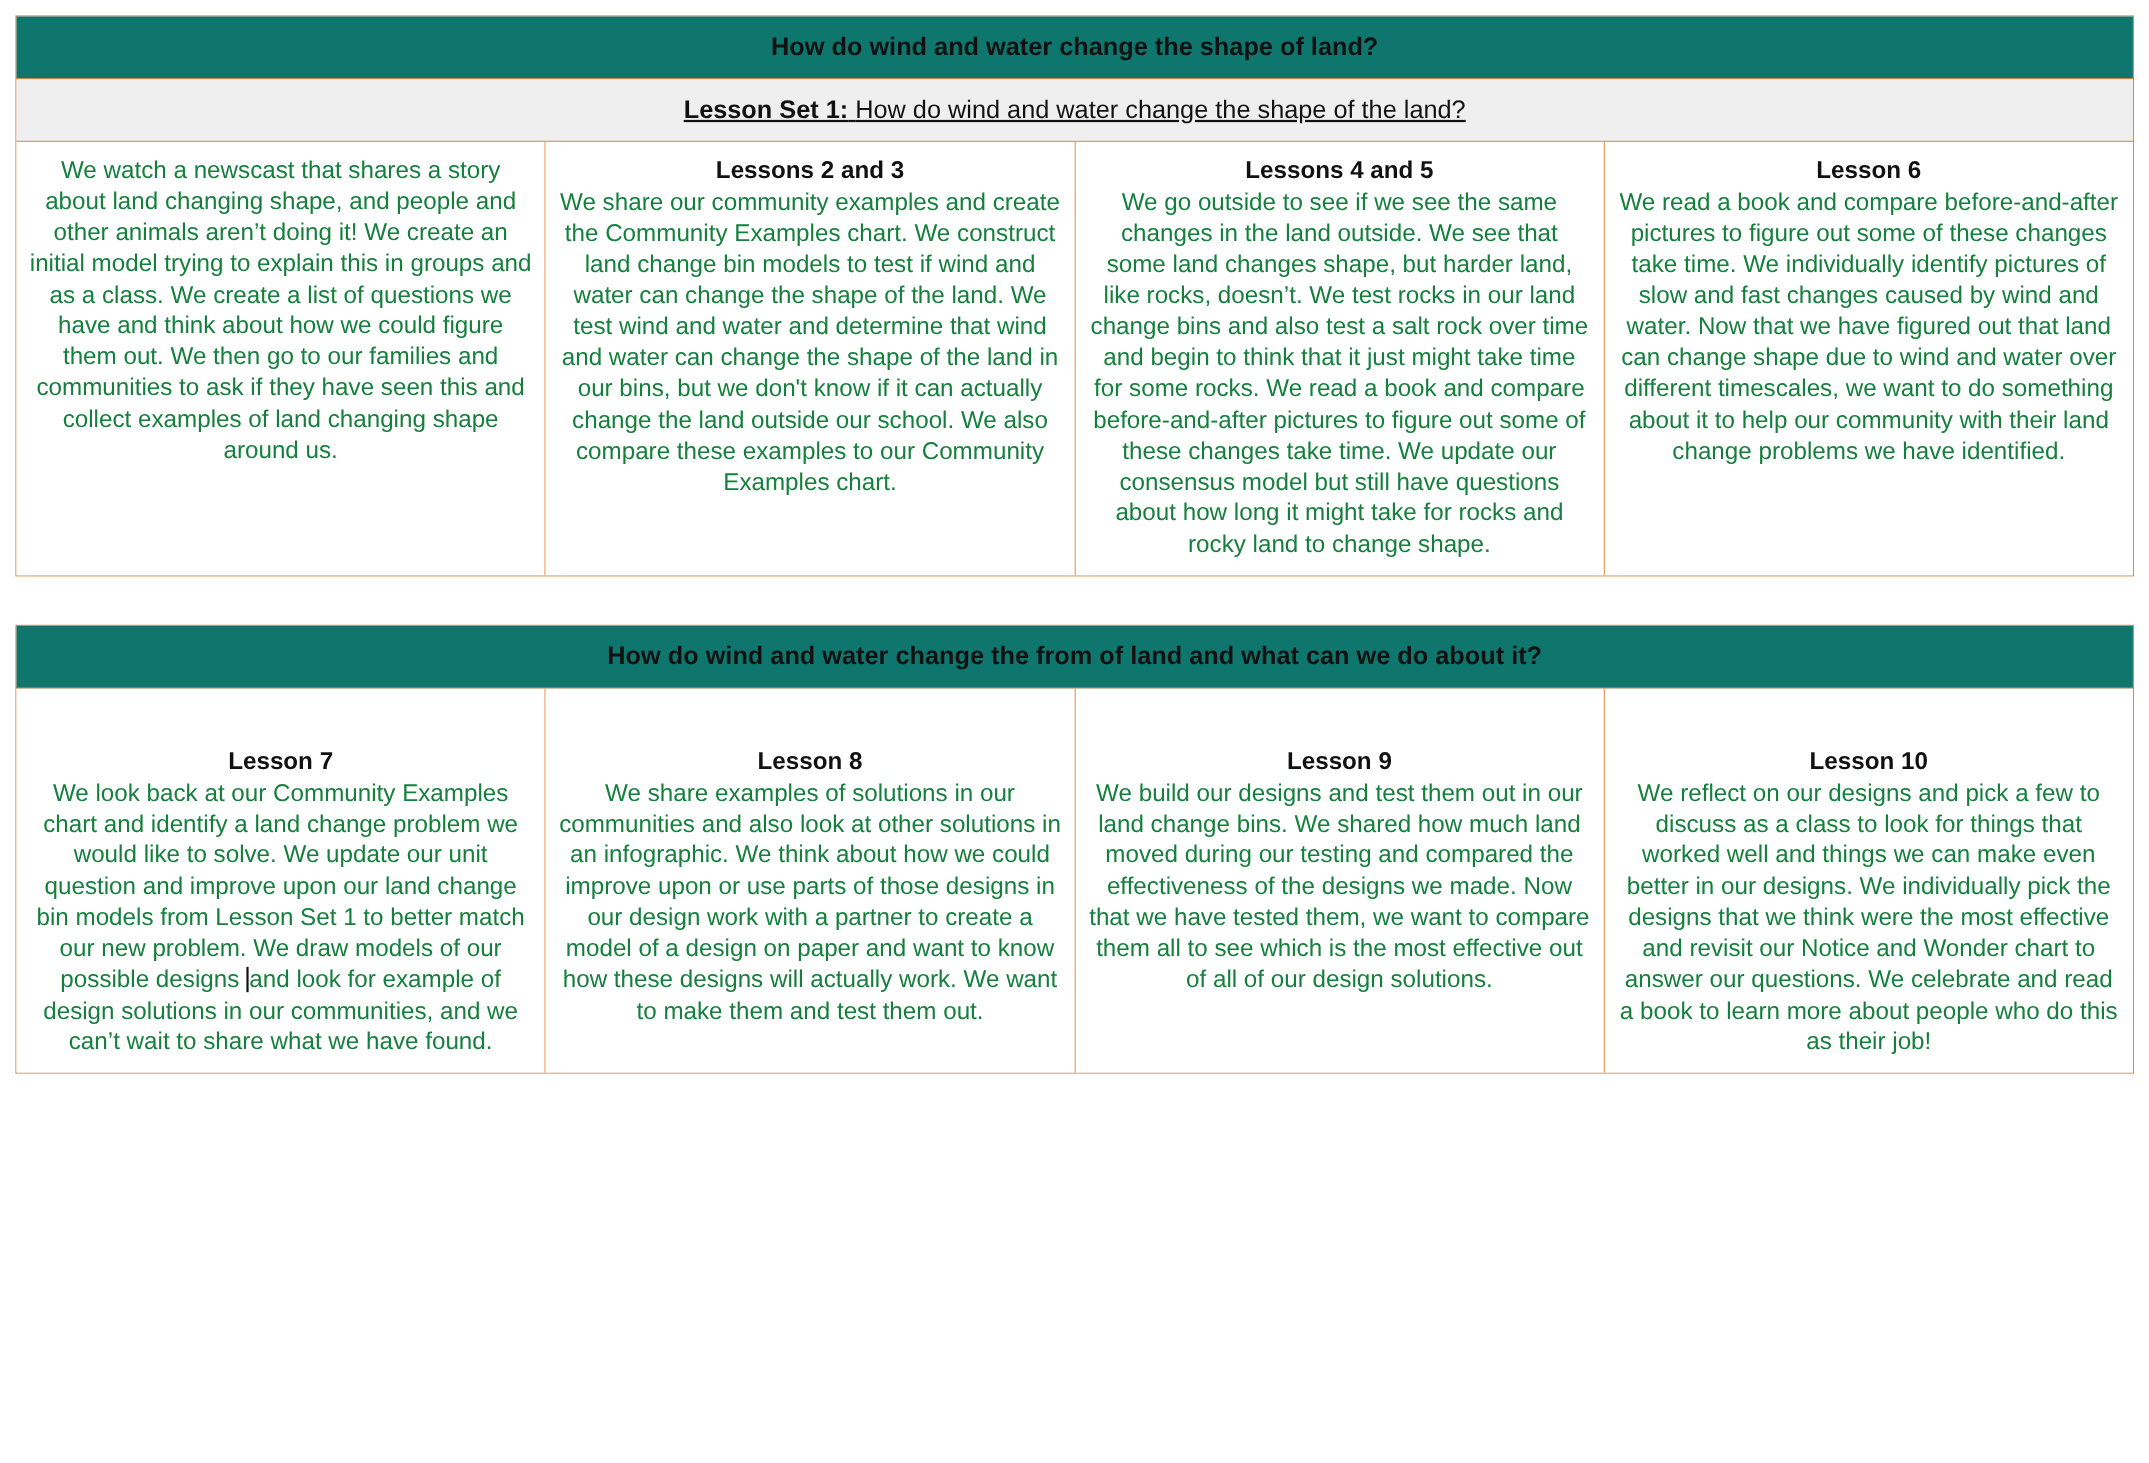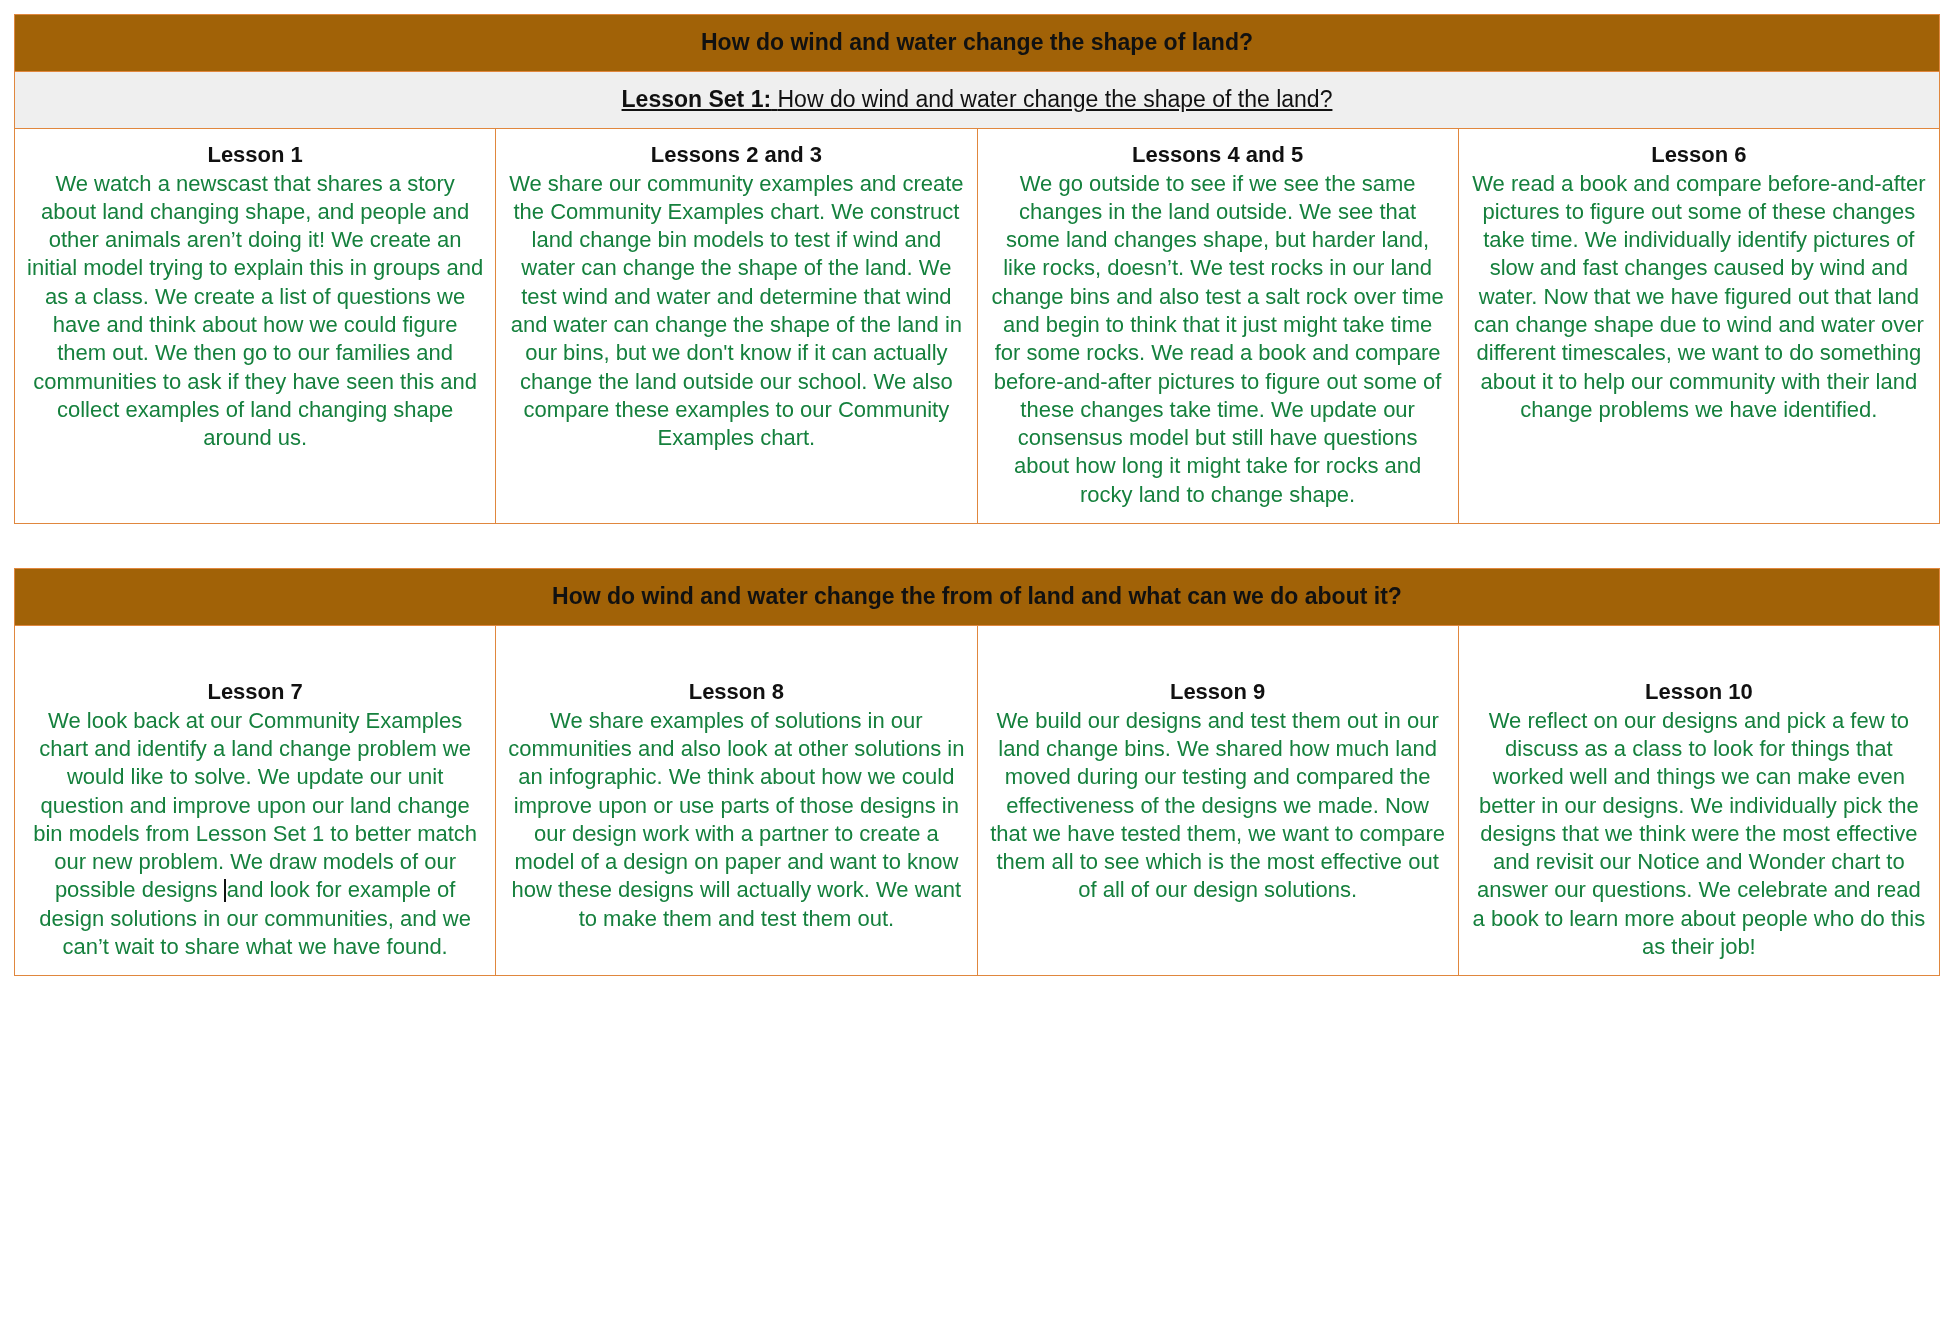--- a/index.html
+++ b/index.html
@@ -26,21 +26,21 @@
   
   .storyline {
     width: 1926px;
     border: 1px solid #E0873E;
     border-collapse: collapse;
     background: #ffffff;
     box-sizing: border-box;
   }
 
   .band-question {
-    background: #a16207;
+    background: #0f766e;
     color: #111111;
     text-align: center;
     font-weight: bold;
     font-size: 23px;
     line-height: 1.25;
     padding: 13px 10px 14px 10px;
     border-bottom: 1px solid #E0873E;
     box-sizing: border-box;
   }
 
@@ -111,21 +111,20 @@
 
     <div class="band-question">How do wind and water change the shape of land?</div>
 
     <div class="band-lessonset">
       <span class="ls-label">Lesson Set 1:</span><span> </span><span>How do wind and water change the shape of the land?</span>
     </div>
 
     <div class="cols">
 
       <div class="col">
-        <div class="col-title">Lesson 1</div>
         <div class="col-body">We watch a newscast that shares a story about land changing shape, and people and other animals aren’t doing it! We create an initial model trying to explain this in groups and as a class. We create a list of questions we have and think about how we could figure them out. We then go to our families and communities to ask if they have seen this and collect examples of land changing shape around us.</div>
       </div>
 
       <div class="col">
         <div class="col-title">Lessons 2 and 3</div>
         <div class="col-body">We share our community examples and create the Community Examples chart. We construct land change bin models to test if wind and water can change the shape of the land. We test wind and water and determine that wind and water can change the shape of the land in our bins, but we don't know if it can actually change the land outside our school. We also compare these examples to our Community Examples chart.</div>
       </div>
 
       <div class="col">
         <div class="col-title">Lessons 4 and 5</div>

